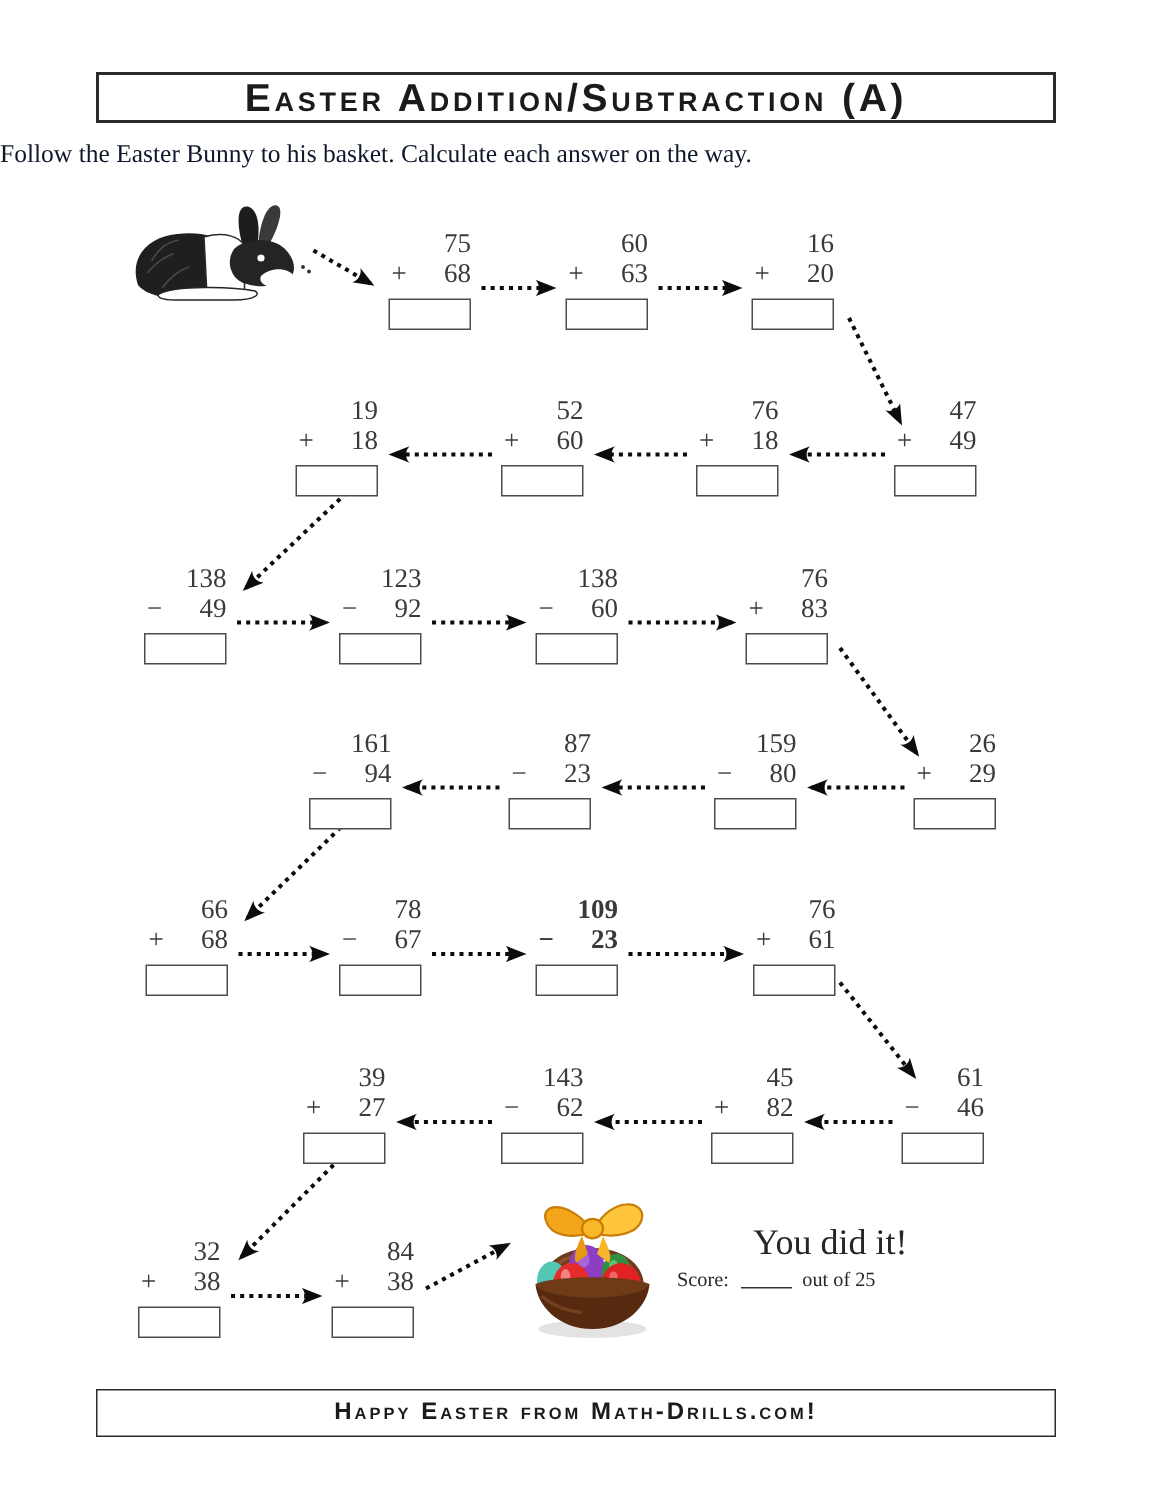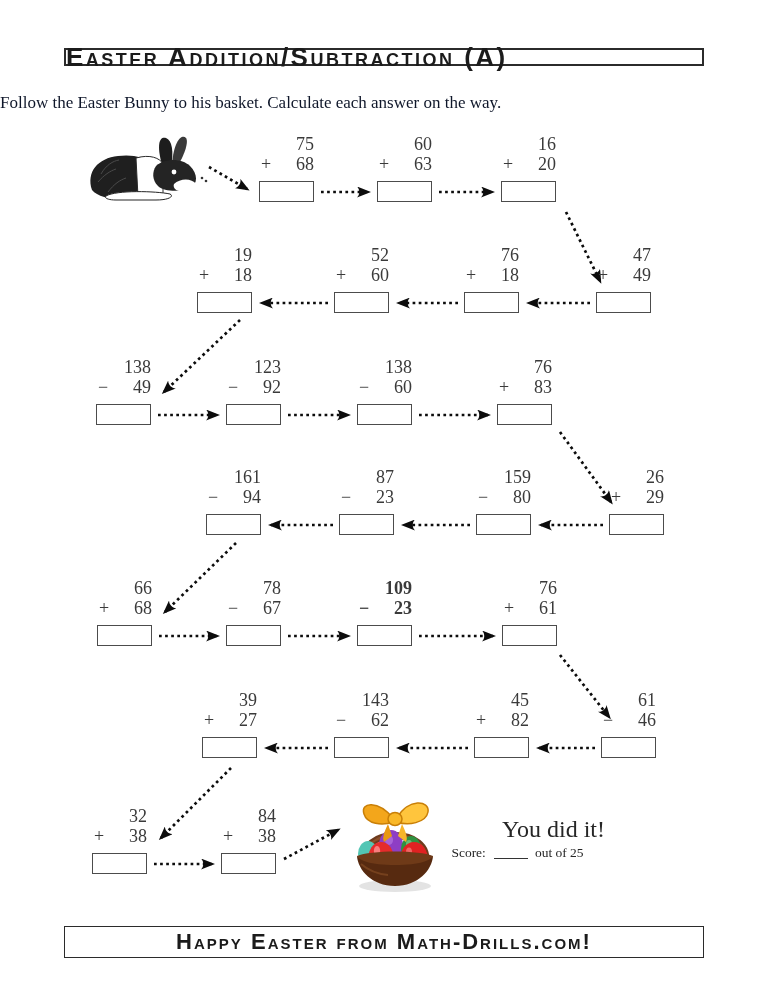--- a/index.html
+++ b/index.html
@@ -1,50 +1,50 @@
 <!DOCTYPE html>
 <html><head>
 <meta charset="utf-8">
 <style>
   html,body{margin:0;padding:0;background:#ffffff;}
   .page{position:relative;width:768px;height:994px;background:#fff;overflow:hidden;
         font-family:"Liberation Serif",serif;}
   .arrows-layer{position:absolute;left:0;top:0;width:768px;height:994px;z-index:1;pointer-events:none;}
 
-  .title-box{position:absolute;left:64px;top:48px;width:640px;height:18px;
+  .title-box{position:absolute;left:64px;top:48px;width:640px;height:34px;
              border:2px solid #2b2b2b;box-sizing:border-box;
-             display:flex;align-items:center;background:#fff;z-index:2;}
+             display:flex;align-items:center;justify-content:center;background:#fff;z-index:2;}
   .title-text{font-family:"Liberation Sans",sans-serif;font-variant:small-caps;font-weight:bold;
               font-size:26px;letter-spacing:2.5px;color:#1b1b1b;white-space:nowrap;}
 
   .instruction{position:absolute;left:0;top:93px;width:768px;text-align:left;
                font-size:17px;color:#0f172a;z-index:2;}
 
-  .problem{position:absolute;width:56px;height:72px;z-index:2;}
+  .problem{position:absolute;width:56px;height:72px;z-index:2;margin-top:18px;}
   .pnum{font-size:18px;line-height:20px;color:#3a3a3a;text-align:right;padding-right:1px;}
   .pbot{display:flex;justify-content:space-between;font-size:18px;line-height:20px;
         color:#3a3a3a;padding:0 1px 0 2px;}
   .abox{position:absolute;left:0;top:47px;width:53px;height:19px;
         border:1.5px solid #4c4c4c;background:#fff;}
 
   .bunny{position:absolute;left:86px;top:134px;z-index:2;}
   .basket{position:absolute;left:348px;top:792px;z-index:2;}
 
   .completion{position:absolute;left:430px;top:817px;width:175px;text-align:right;
               color:#262626;z-index:2;}
   .youdidit{font-size:24px;line-height:24px;}
   .scoreline{margin-top:4px;font-size:13.5px;display:flex;justify-content:center;align-items:flex-end;}
   .score-blank{display:inline-block;width:34px;height:11px;border-bottom:1.3px solid #333;
                margin:0 7px 2px 8px;}
 
   .footer-box{position:absolute;left:64px;top:926px;width:640px;height:32px;
               border:1.5px solid #2b2b2b;box-sizing:border-box;
               display:flex;align-items:center;justify-content:center;background:#fff;z-index:2;}
   .footer-text{font-family:"Liberation Sans",sans-serif;font-variant:small-caps;font-weight:bold;
-               font-size:22px;letter-spacing:2px;color:#1b1b1b;white-space:nowrap;}
+               font-size:16px;letter-spacing:2px;color:#1b1b1b;white-space:nowrap;}
 </style>
 </head>
 <body>
 
 <div class="page">
 
   <svg class="arrows-layer" id="arrows" width="768" height="994" viewBox="0 0 768 994">
       <defs>
         <marker id="ah" markerUnits="userSpaceOnUse" markerWidth="15" markerHeight="11" refX="11" refY="5.5" orient="auto">
           <path d="M0,0 C3,3 3,8 0,11 L14,5.5 Z" fill="#0c0c0c"></path>

